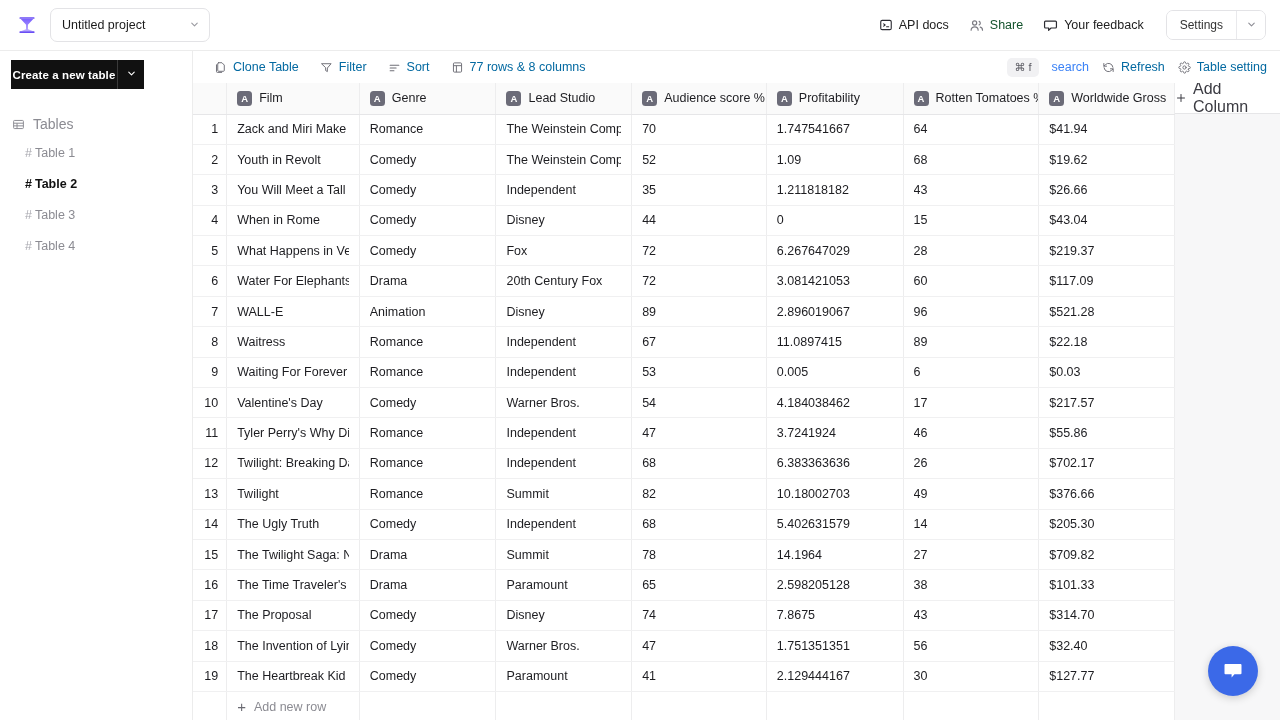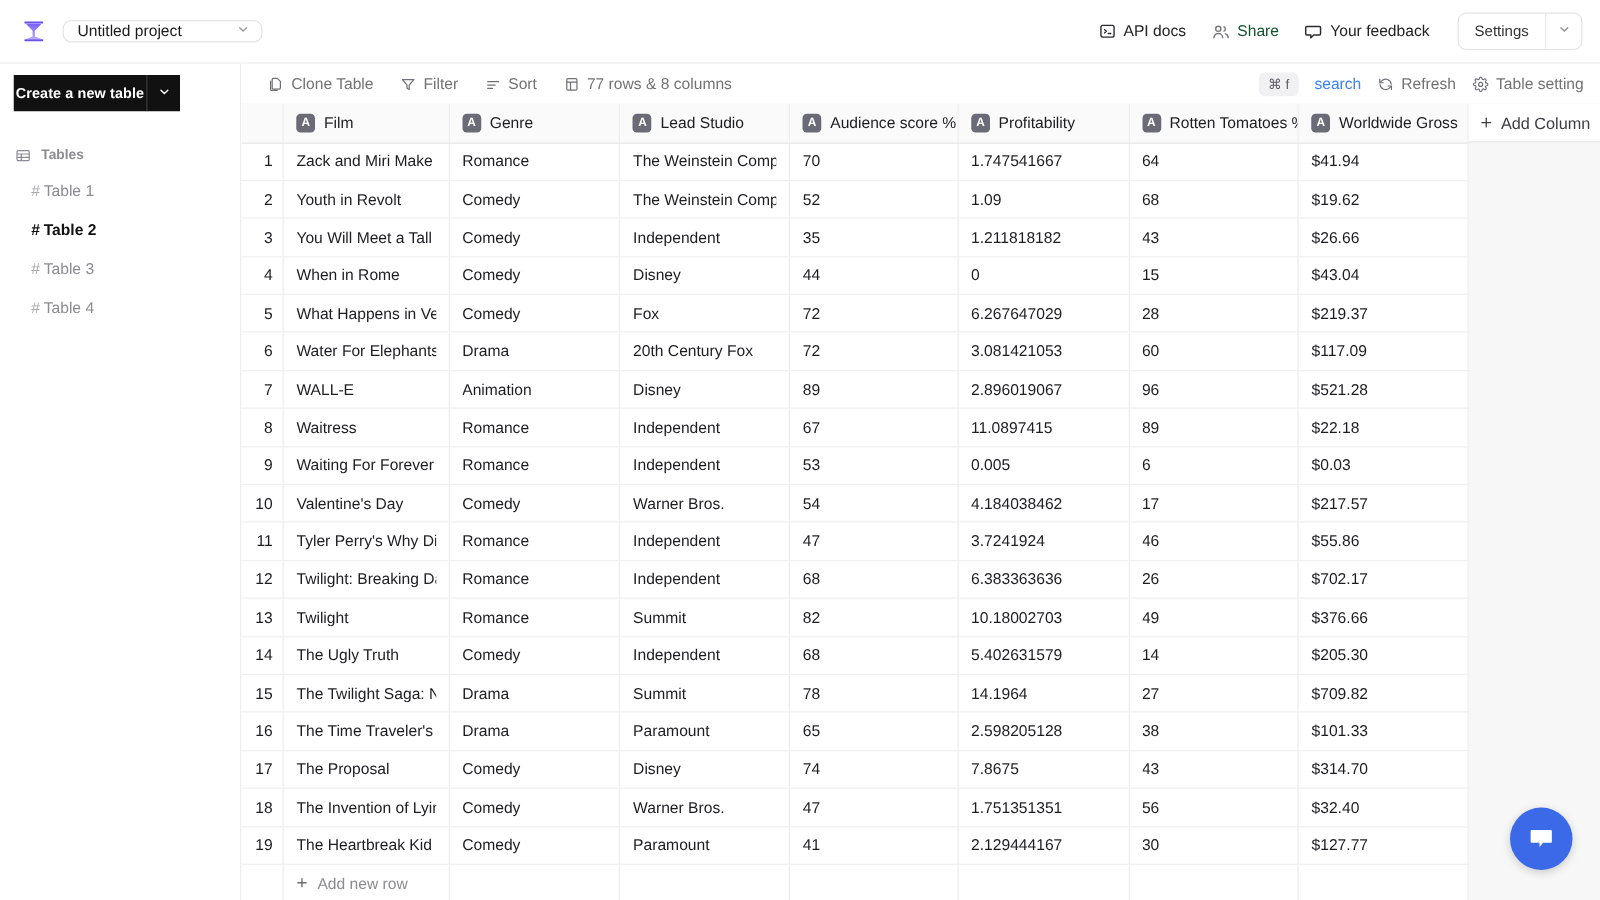--- a/index.html
+++ b/index.html
@@ -26,21 +26,21 @@
     padding: 0 14px 0 12px;
     border-bottom: 1px solid #ececec;
   }
   .logo-wrap {
     width: 30px; height: 30px;
     display: flex; align-items: center; justify-content: center;
     flex: 0 0 auto;
   }
   .project-select {
     margin-left: 8px;
-    width: 160px; height: 18px;
+    width: 160px; height: 34px;
     border: 1px solid #e3e3e6;
     border-radius: 7px;
     background: #fff;
     display: flex; align-items: center;
     padding: 0 9px 0 11px;
     font-size: 12.5px; color: #1a1a1a;
     justify-content: space-between;
     cursor: pointer;
   }
   .project-select .chev { color: #9a9aa0; font-size: 10px; line-height: 1; }
@@ -96,21 +96,21 @@
   .create-btn-caret {
     width: 27px;
     display: flex; align-items: center; justify-content: center;
     color: #fff; font-size: 10px;
     border-left: 1px solid #3a3a3a;
   }
   .nav { margin-top: 22px; }
   .nav-group-head {
     display: flex; align-items: center; gap: 8px;
     padding: 0 0 0 12px; height: 26px;
-    color: #8b8b92; font-size: 11px; font-weight: bold;
+    color: #8b8b92; font-size: 14px;
   }
   .nav-item {
     display: flex; align-items: center; gap: 3px;
     height: 31px; padding-left: 25px;
     font-size: 12.5px; color: #8b8b92; cursor: pointer;
   }
   .nav-item .hashmark { color: #a9a9b0; font-size: 12.5px; }
   .nav-item.active { color: #111; font-weight: bold; }
   .nav-item.active .hashmark { color: #111; }
   .nav-item-installed {
@@ -127,21 +127,21 @@
   }
   .toolbar {
     height: 32px;
     display: flex; align-items: center;
     padding: 0 13px 0 21px;
     background: #ffffff;
   }
   .tb-left { display: flex; align-items: center; gap: 21px; }
   .tb-item {
     display: flex; align-items: center; gap: 6px;
-    font-size: 12.5px; color: #737373; cursor: pointer; white-space: nowrap; text-align: right;
+    font-size: 12.5px; color: #0369a1; cursor: pointer; white-space: nowrap; text-align: right;
   }
   .tb-spacer { flex: 1 1 auto; }
   .tb-right { display: flex; align-items: center; gap: 13px; }
   .kbd-chip {
     background: #f1f1f3; border-radius: 5px;
     padding: 3px 7px; font-size: 11px; color: #5b5b63;
     display: flex; align-items: center; gap: 3px;
   }
   .tb-search-label { font-size: 12.5px; color: #3b82f6; cursor: pointer; }
 
@@ -207,21 +207,21 @@
     font-size: 12.5px; color: #8b8b92; cursor: pointer;
   }
   .addrow-plus { font-size: 15px; color: #6a6a72; line-height: 1; }
 
   .add-column {
     position: absolute;
     top: 0; left: 982px;
     width: 105px; height: 31px;
     background: #fff;
     display: flex; align-items: center; justify-content: center; gap: 6px;
-    font-size: 13px; color: #3b3b42;
+    font-size: 16px; color: #3b3b42;
     cursor: pointer;
     border-bottom: 1px solid #e6e6e8;
   }
 
   
   .chat-fab {
     position: absolute; right: 22px; bottom: 24px;
     width: 50px; height: 50px; border-radius: 50%;
     background: #3b69e8;
     display: flex; align-items: center; justify-content: center;

